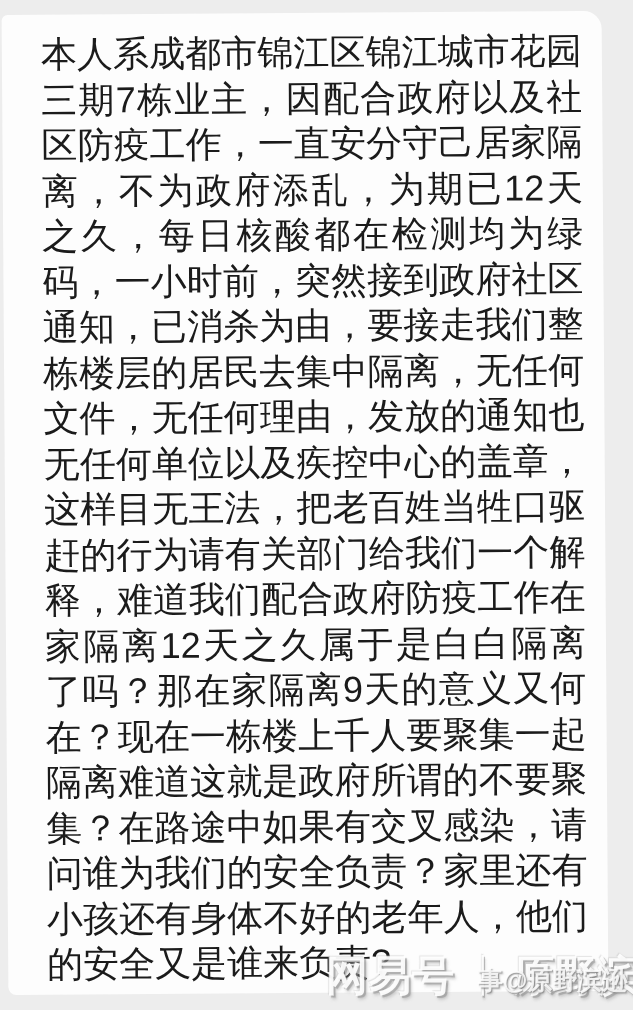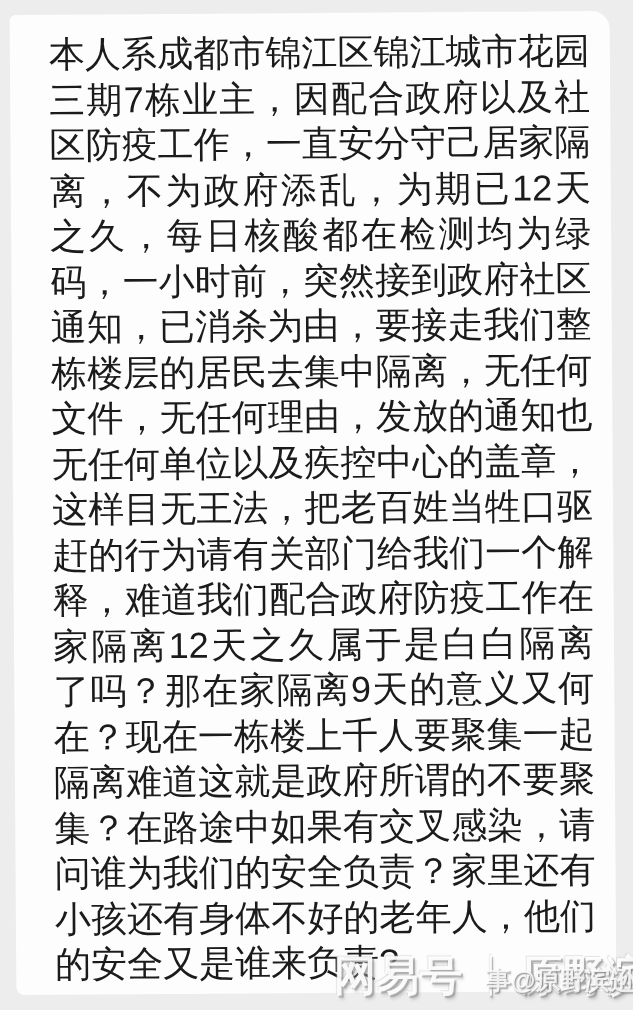--- a/index.html
+++ b/index.html
@@ -10,21 +10,20 @@
     width: 633px;
     height: 1010px;
     overflow: hidden;
     background: #ededed;
     font-family: "Liberation Sans", sans-serif;
     position: relative;
   }
   .stage {
     position: absolute;
     inset: 0;
-    margin-left: 8px;
   }
   
   .card {
     position: absolute;
     left: 5px;
     top: 13px;
     width: 600px;
     height: 980px;
     background: #fdfdfd;
     border-radius: 6px 18px 8px 8px;

